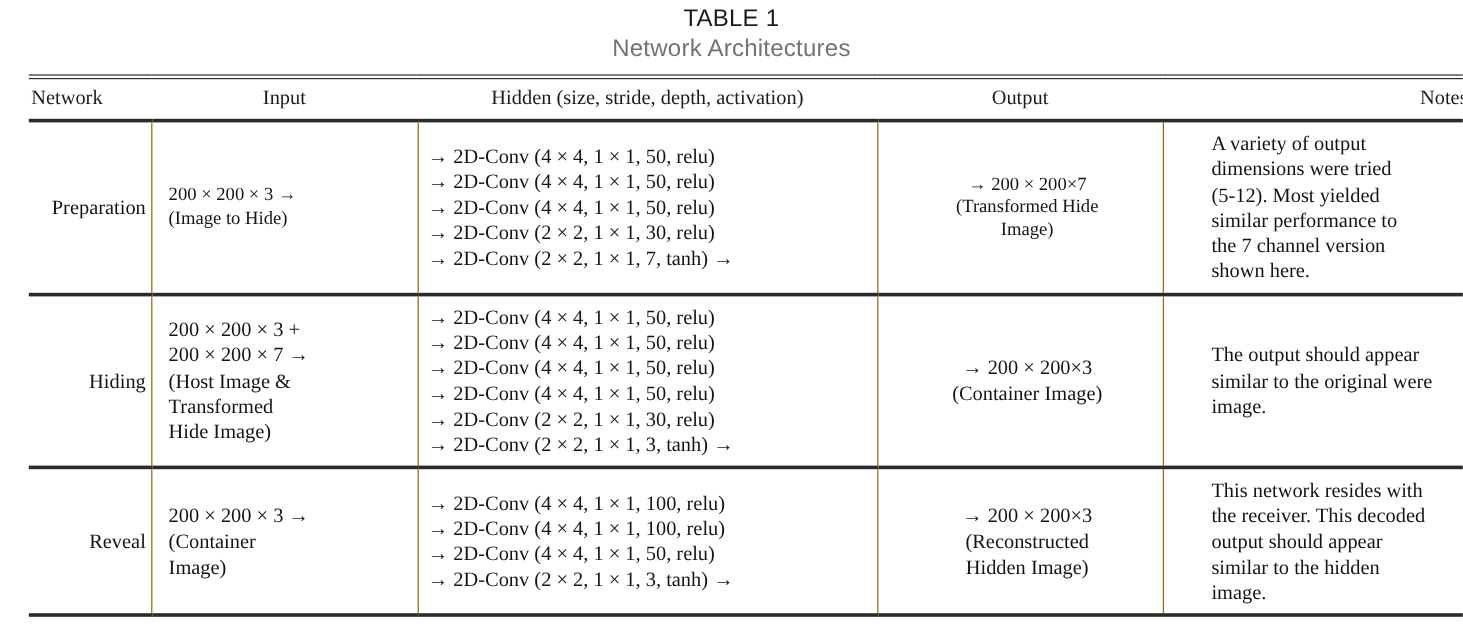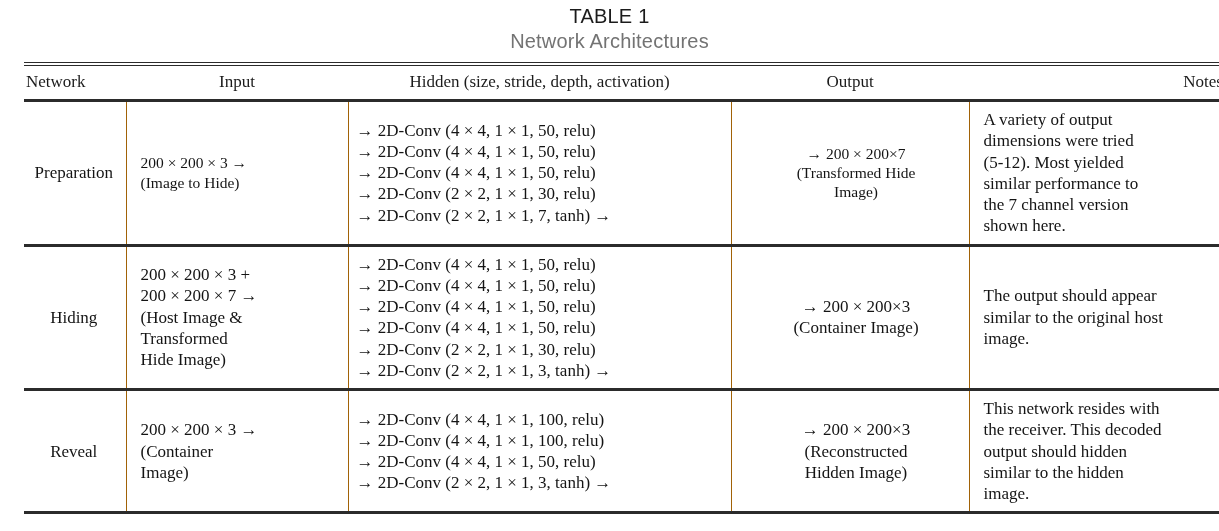--- a/index.html
+++ b/index.html
@@ -91,21 +91,21 @@
   col.c-output  { width: 238px; }
   col.c-notes   { width: 258px; }
 
   .th-network { text-align: left;  padding-left: 2px !important; }
   .th-input   { text-align: center; }
   .th-hidden  { text-align: center; }
   .th-output  { text-align: center; }
   .th-notes   { text-align: right; }
 
   .cell-network {
-    text-align: center;
+    text-align: right;
     padding-left: 2px !important;
     font-size: 17px;
   }
   .cell-input {
     text-align: left;
     font-size: 15.5px;
     line-height: 1.38;
     padding-left: 14px !important;
   }
   .cell-input .ln { white-space: nowrap; display: block; }
@@ -123,21 +123,21 @@
     padding-left: 16px !important;
   }
   .cell-output .ln { display: block; }
   .cell-notes {
     text-align: left;
     font-size: 16.5px;
     line-height: 1.3;
     padding-left: 14px !important;
     padding-right: 10px !important;
   }
-  .cell-notes .ln { display: block; }
+  .cell-notes .ln { display: block; margin-left: 26px; }
 
   .row-prep .cell-input,
   .row-prep .cell-output { font-size: 15.5px; }
 
   
   .watermark {
     position: absolute;
     right: 8px;
     bottom: 8px;
     font-family: "Liberation Sans", sans-serif;
@@ -223,21 +223,21 @@
               <span class="ln">→ 2D-Conv (4 × 4, 1 × 1, 50, relu)</span>
               <span class="ln">→ 2D-Conv (2 × 2, 1 × 1, 30, relu)</span>
               <span class="ln">→ 2D-Conv (2 × 2, 1 × 1, 3, tanh) →</span>
             </td>
           <td class="cell-output">
               <span class="ln">→ 200 × 200×3</span>
               <span class="ln">(Container Image)</span>
             </td>
           <td class="cell-notes">
               <span class="ln">The output should appear</span>
-              <span class="ln">similar to the original host</span>
+              <span class="ln">similar to the original were</span>
               <span class="ln">image.</span>
             </td>
         </tr>
 
         <tr class="row-reveal">
           <td class="cell-network">Reveal</td>
           <td class="cell-input">
               <span class="ln">200  × 200 × 3 →</span>
               <span class="ln">(Container</span>
               <span class="ln">Image)</span>
@@ -249,21 +249,21 @@
               <span class="ln">→ 2D-Conv (2 × 2, 1 × 1, 3, tanh) →</span>
             </td>
           <td class="cell-output">
               <span class="ln">→ 200 × 200×3</span>
               <span class="ln">(Reconstructed</span>
               <span class="ln">Hidden Image)</span>
             </td>
           <td class="cell-notes">
               <span class="ln">This network resides with</span>
               <span class="ln">the receiver. This decoded</span>
-              <span class="ln">output should hidden</span>
+              <span class="ln">output should appear</span>
               <span class="ln">similar to the hidden</span>
               <span class="ln">image.</span>
             </td>
         </tr>
 
       </tbody>
     </table>
   </div>
 
 

